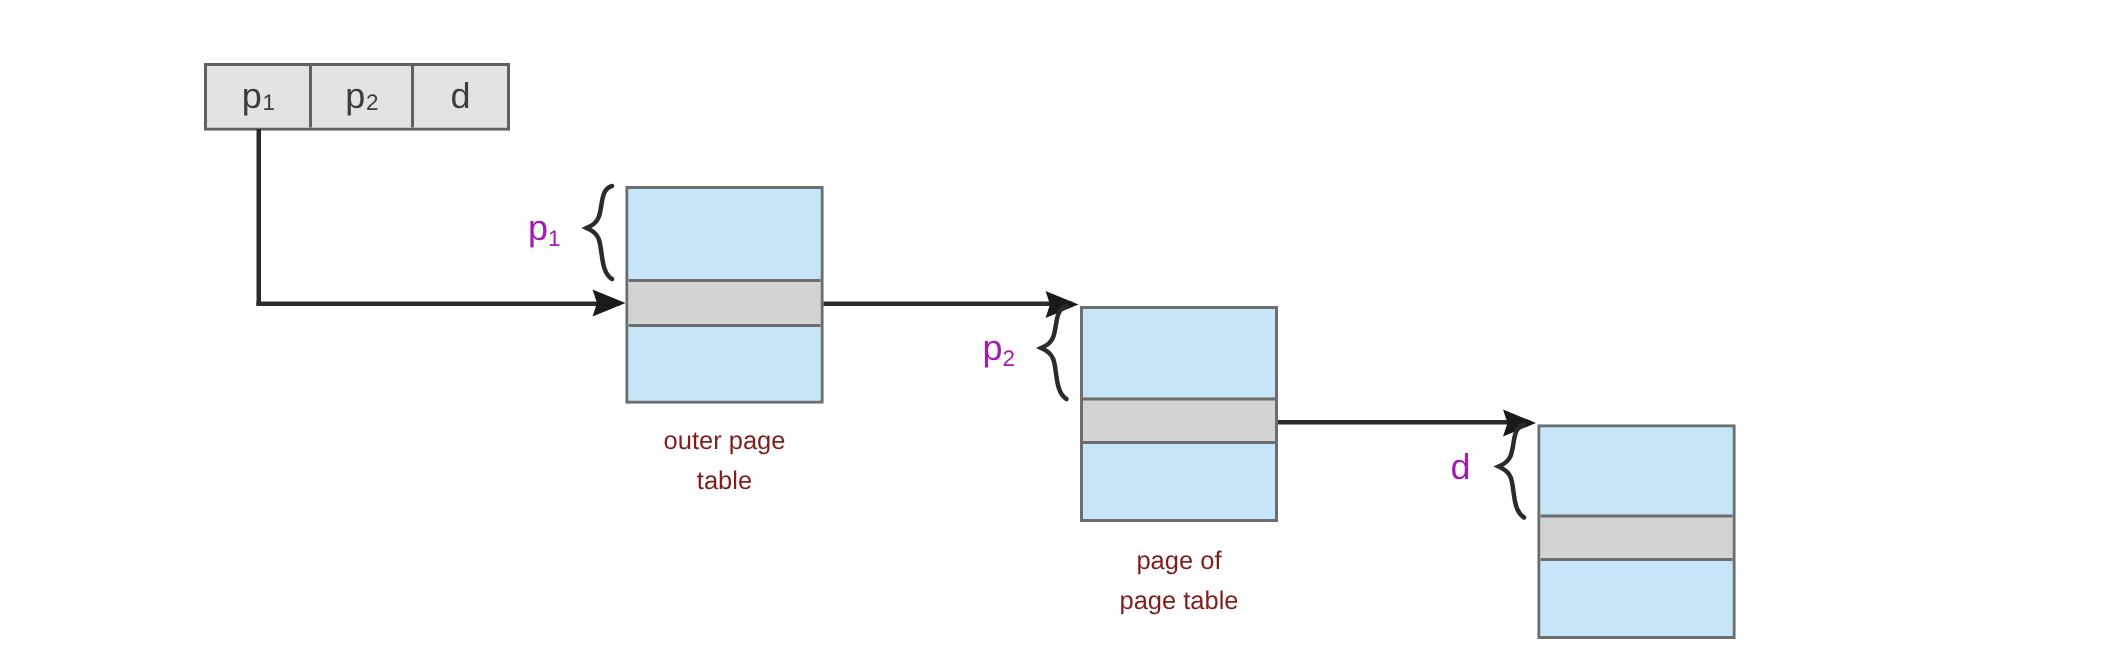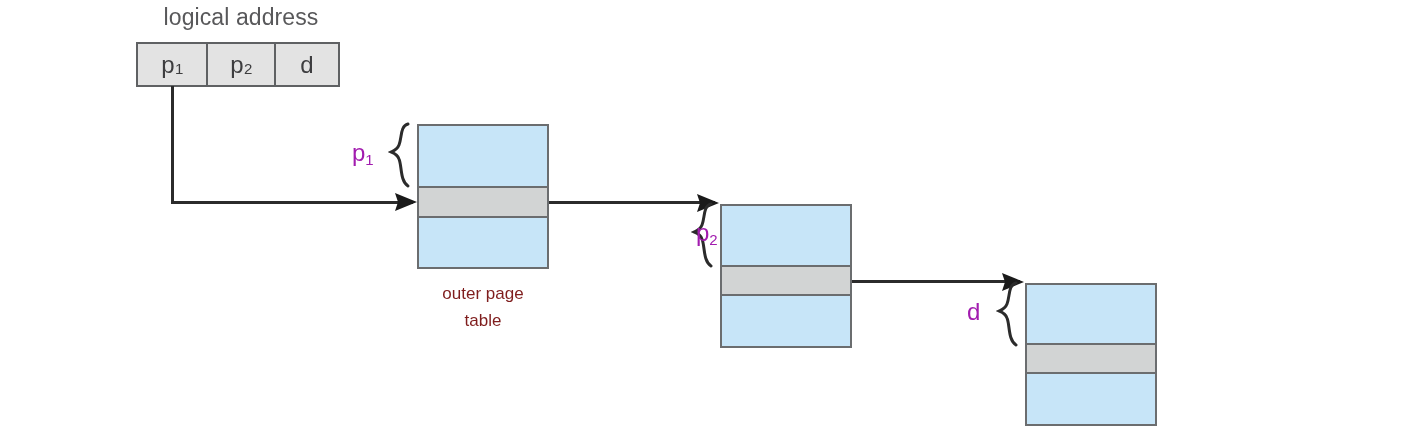--- a/index.html
+++ b/index.html
@@ -118,21 +118,20 @@
     vertical-align: baseline;
     position: relative;
     top: 4px;
   }
 </style>
 </head>
 <body>
 
 <div id="canvas">
 
-  <div class="la-title">logical address</div>
 
   <div class="la-box">
     <div class="la-cell c1">
       <span>p</span>
         <sub>1</sub>
     </div>
     <div class="la-cell c2">
       <span>p</span>
         <sub>2</sub>
     </div>
@@ -148,20 +147,22 @@
     <div class="band" style="top:92px; bottom:0;"></div>
   </div>
   <div class="caption" style="left:387px; top:280px; width:192px;">outer page
 table</div>
 
   <div class="tbl" style="left:720px; top:204px; width:132px; height:144px;">
     <div class="band" style="top:0; height:59px;"></div>
     <div class="band gray" style="top:59px; height:31px;"></div>
     <div class="band" style="top:90px; bottom:0;"></div>
   </div>
+  <div class="caption" style="left:690px; top:360px; width:192px;">page of
+page table</div>
 
   <div class="tbl" style="left:1025px; top:283px; width:132px; height:143px;">
     <div class="band" style="top:0; height:58px;"></div>
     <div class="band gray" style="top:58px; height:31px;"></div>
     <div class="band" style="top:89px; bottom:0;"></div>
   </div>
 
   <div class="wire v" style="left:171px; top:86px; height:118px;"></div>
   <div class="wire h" style="left:171px; top:201px; width:242px;"></div>
 
@@ -184,21 +185,21 @@
              C 696,233 700,234 702,239 C 705,246 703,261 711,266" fill="none" stroke="#2b2b2b" stroke-width="3" stroke-linecap="round"></path>
 
     <path d="M 1016,283 C 1008,285 1010,297 1007,304 C 1005,309 1001,310 999,311
              C 1001,312 1005,313 1007,318 C 1010,325 1008,340 1016,345" fill="none" stroke="#2b2b2b" stroke-width="3" stroke-linecap="round"></path>
   </svg>
 
   <div class="brace-label" style="left:352px; top:139px;">
     <span>p</span><sub>1</sub>
   </div>
 
-  <div class="brace-label" style="left:655px; top:219px;margin-left:41px;">
+  <div class="brace-label" style="left:655px; top:219px;">
     <span>p</span><sub>2</sub>
   </div>
 
   <div class="brace-label" style="left:967px; top:298px;">
     <span>d</span><sub></sub>
   </div>
 
 </div>
 
 </body></html>

